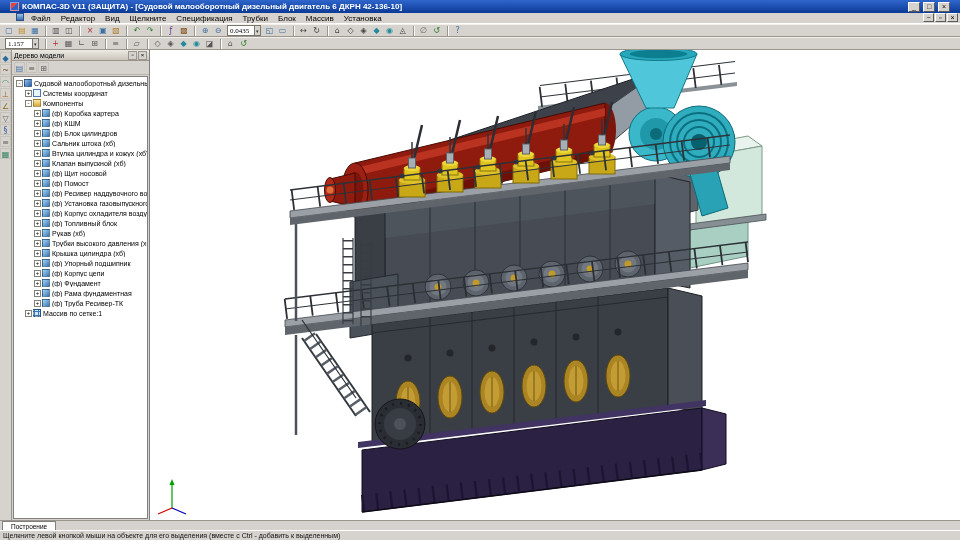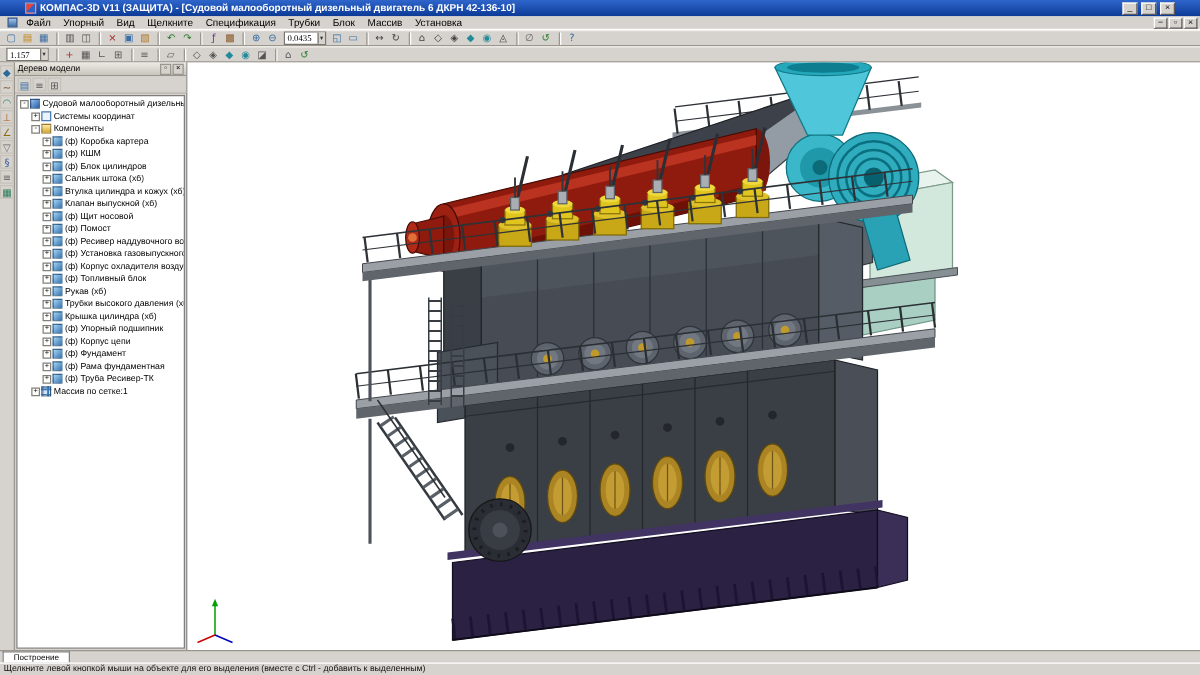--- a/index.html
+++ b/index.html
@@ -1,22 +1,22 @@
 <!DOCTYPE html>
 <html><head>
 <meta charset="utf-8">
 <style>
   *{box-sizing:border-box;margin:0;padding:0}
   html,body{width:960px;height:540px;overflow:hidden;font-family:"Liberation Sans",sans-serif;background:#d6d3ce}
   .win{position:absolute;inset:0;display:flex;flex-direction:column;background:#d6d3ce}
-  .titlebar{height:13px;background:linear-gradient(180deg,#2f66cc,#0b3a96);color:#fff;display:flex;align-items:center;padding:0 20px;gap:3px;flex:none}
+  .titlebar{height:13px;background:linear-gradient(180deg,#2f66cc,#0b3a96);color:#fff;display:flex;align-items:center;padding:0 10px;gap:3px;flex:none}
   .appicon{width:9px;height:9px;flex:none;background:linear-gradient(135deg,#e8453a 0 45%,#2a62c8 45% 100%);border:1px solid rgba(255,255,255,.4)}
   .titlebar .t{font-size:8px;font-weight:bold;white-space:nowrap;overflow:hidden;flex:1}
   .wbtn{width:12px;height:10px;flex:none;background:#d6d3ce;border:1px solid;border-color:#fff #5a5a5a #5a5a5a #fff;font-size:7px;line-height:8px;text-align:center;color:#000}
-  .menubar{height:11px;display:flex;align-items:center;font-size:8px;background:#d6d3ce;border-bottom:1px solid #fff;padding-left:6px;flex:none}
+  .menubar{height:11px;display:flex;align-items:flex-start;font-size:8px;background:#d6d3ce;border-bottom:1px solid #fff;padding-left:16px;flex:none}
   .menus{display:flex}
   .menu-item{padding:0 5px;height:11px;line-height:11px;white-space:nowrap}
   .mdi-ctrl{margin-left:auto;display:flex;gap:1px;padding-right:2px}
   .mdi-ctrl .wbtn{height:9px;width:11px}
   .docicon{width:8px;height:8px;background:linear-gradient(180deg,#9fc4ec,#3a6ea5);border:1px solid #28508a;margin-right:2px}
   .toolbar{height:13px;background:#d6d3ce;border-top:1px solid #f2f0ea;border-bottom:1px solid #9a968e;display:flex;align-items:center;padding:0 3px;gap:1px;flex:none;overflow:hidden}
   .tb-icon{width:12px;height:11px;font-family:"DejaVu Sans",sans-serif;font-size:8px;line-height:11px;text-align:center;flex:none;cursor:default}
   .tb-sep{width:1px;height:10px;background:#9a968e;box-shadow:1px 0 0 #fff;margin:0 3px;flex:none}
   .tb-combo{display:flex;align-items:center;height:11px;background:#fff;border:1px solid #7a766e;font-size:7px;margin:0 2px;flex:none}
   .tb-combo-v{min-width:26px;padding:0 2px;font-family:Liberation Serif, serif}
@@ -55,21 +55,21 @@
     <span class="t">КОМПАС-3D V11 (ЗАЩИТА) - [Судовой малооборотный дизельный двигатель 6 ДКРН 42-136-10]</span>
     <span class="wbtn">_</span>
     <span class="wbtn">□</span>
     <span class="wbtn">×</span>
   </div>
 
   <div class="menubar">
     <span class="docicon"></span>
     <span class="menus">
         <span class="menu-item">Файл</span>
-        <span class="menu-item">Упорный</span>
+        <span class="menu-item">Редактор</span>
         <span class="menu-item">Вид</span>
         <span class="menu-item">Щелкните</span>
         <span class="menu-item">Спецификация</span>
         <span class="menu-item">Трубки</span>
         <span class="menu-item">Блок</span>
         <span class="menu-item">Массив</span>
         <span class="menu-item">Установка</span>
       </span>
     <span class="mdi-ctrl">
       <span class="wbtn">−</span>

